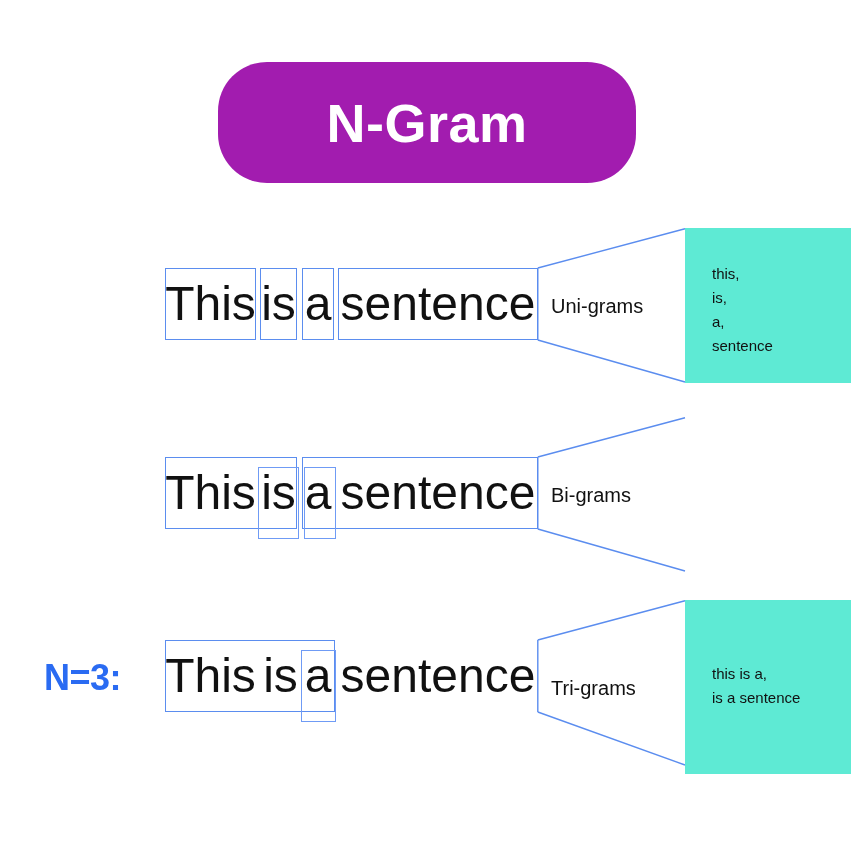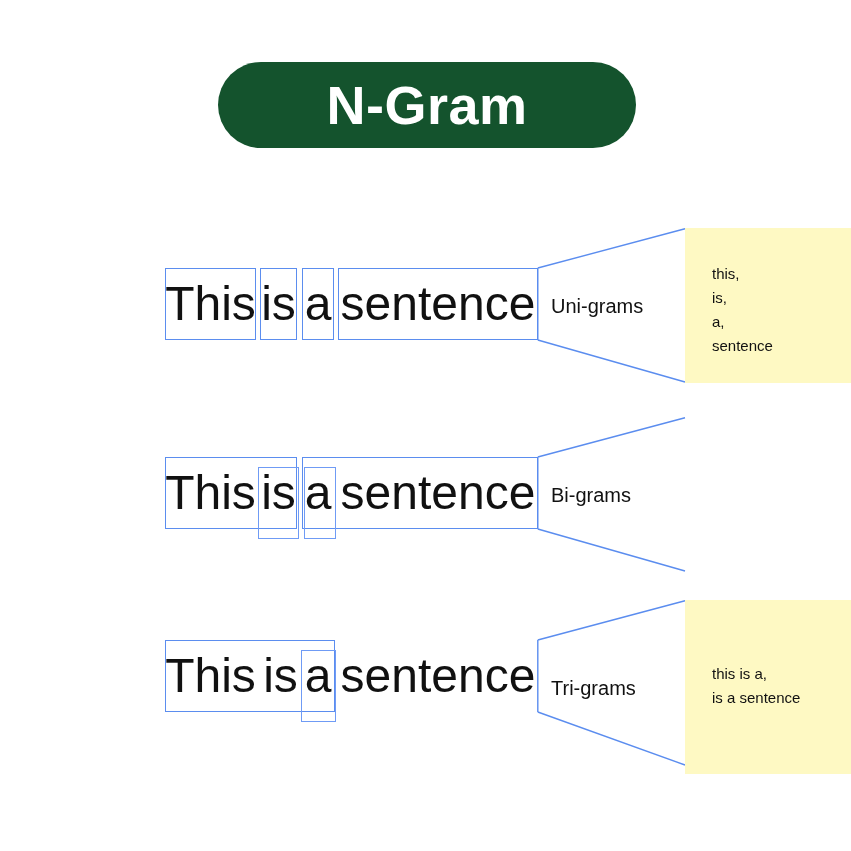--- a/index.html
+++ b/index.html
@@ -15,22 +15,22 @@
     font-family: "Liberation Sans", sans-serif;
     -webkit-font-smoothing: antialiased;
   }
 
   
   #title-pill {
     position: absolute;
     left: 218px;
     top: 62px;
     width: 418px;
-    height: 86px;
-    background: #14532d;
+    height: 121px;
+    background: #a21caf;
     border-radius: 49px;
     display: flex;
     align-items: center;
     justify-content: center;
   }
   #title-pill .title-text {
     color: #ffffff;
     font-size: 54px;
     font-weight: bold;
     letter-spacing: 0.5px;
@@ -116,21 +116,21 @@
   }
   .row-1 .funnel-label { top: 67px; }
   .row-2 .funnel-label { top: 67px; }
   .row-3 .funnel-label { top: 77px; text-align: center; }
 
   
   .out-panel {
     position: absolute;
     left: 685px;
     width: 166px;
-    background: #fef9c3;
+    background: #5eead4;
     box-sizing: border-box;
   }
   .row-1 .out-panel { top: 0px;  height: 155px; }
   .row-2 .out-panel { top: 0px;  height: 155px; }
   .row-3 .out-panel { top: 0px;  height: 174px; padding-left: 12px; }
 
   .out-text {
     position: absolute;
     left: 27px;
     font-size: 15px;
@@ -201,20 +201,21 @@
     <svg width="150" height="155" viewBox="0 0 150 155">
       <path d="M0.8 40 L0.8 112 M0.8 40 L148 0.8 M0.8 112 L148 154" fill="none" stroke="#5b8def" stroke-width="1.4"></path>
     </svg>
   </div>
   <div class="funnel-label">Bi-grams</div>
 
 </div>
 
 <div class="ngram-row row-3">
 
+  <div class="n-label">N=3:</div>
 
   <div class="sentence-strip">
 
     <div class="box" style="left:0px; top:0px; width:170px; height:72px;"></div>
 
     <div class="box offset" style="left:136px; top:10px; width:35px; height:72px;"></div>
 
     <div class="word" style="left:0px; width:91px;">This</div>
     <div class="word" style="left:97px; width:37px;">is</div>
     <div class="word" style="left:137px; width:32px;">a</div>

